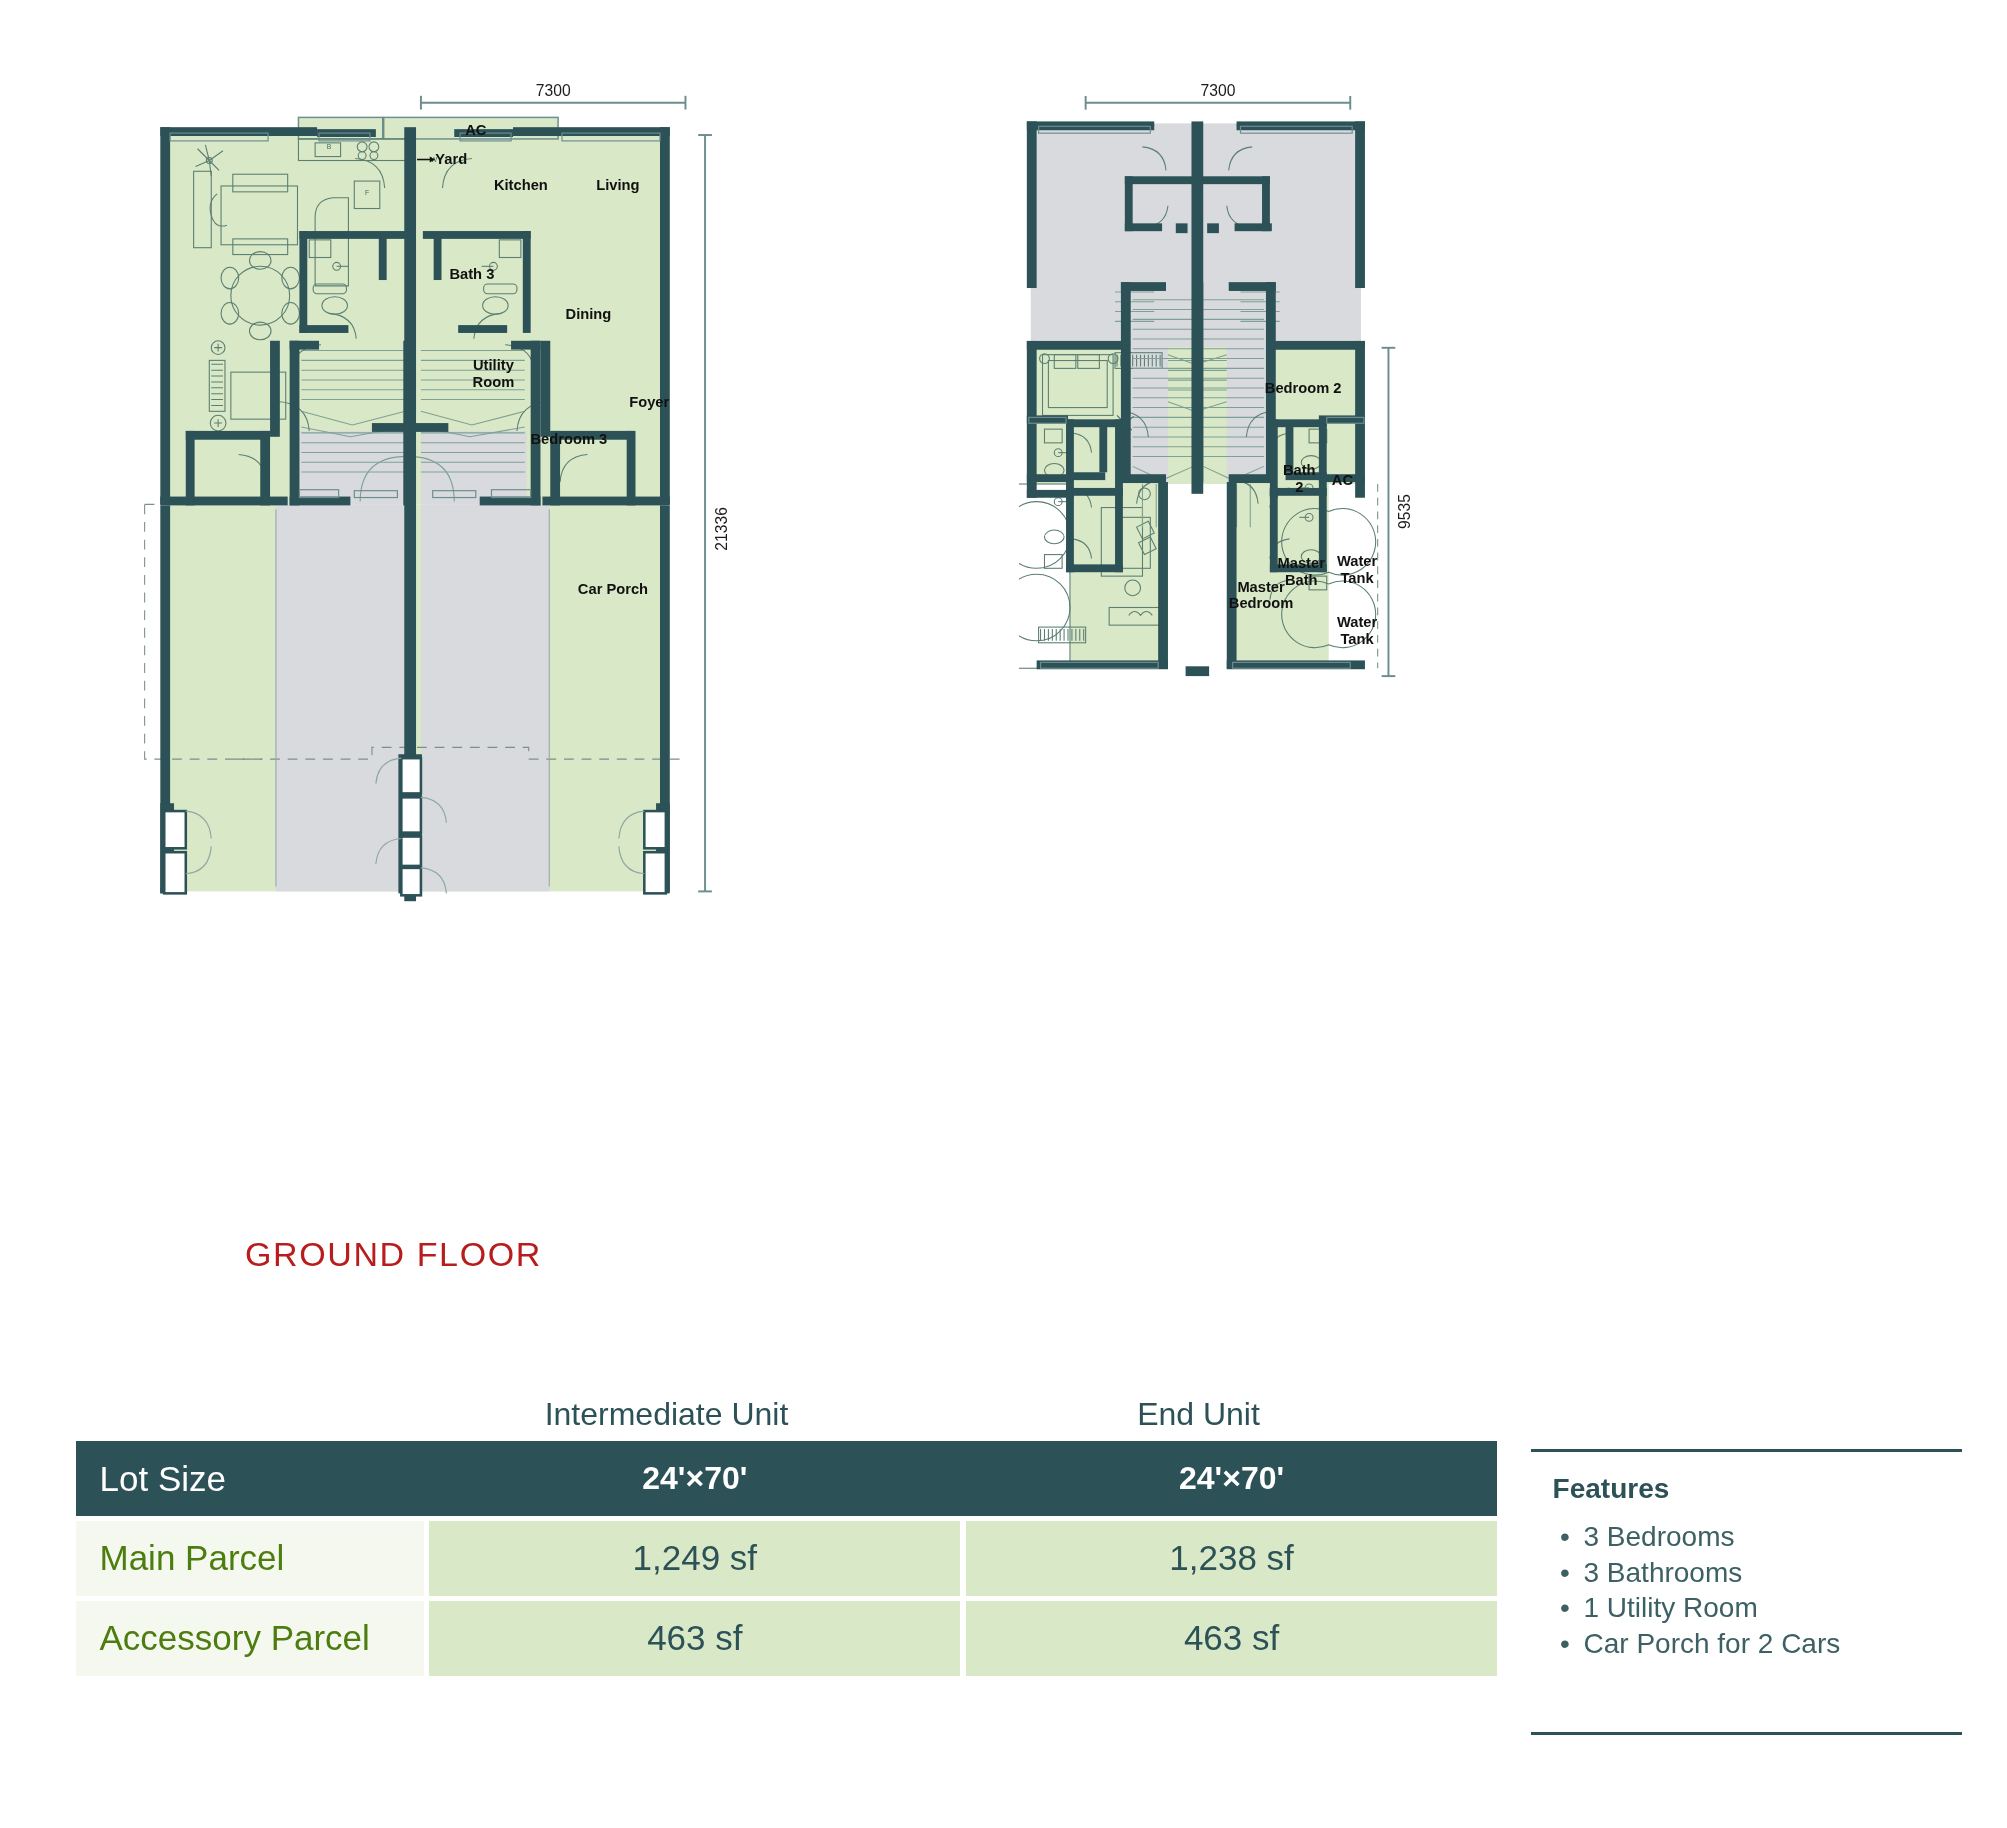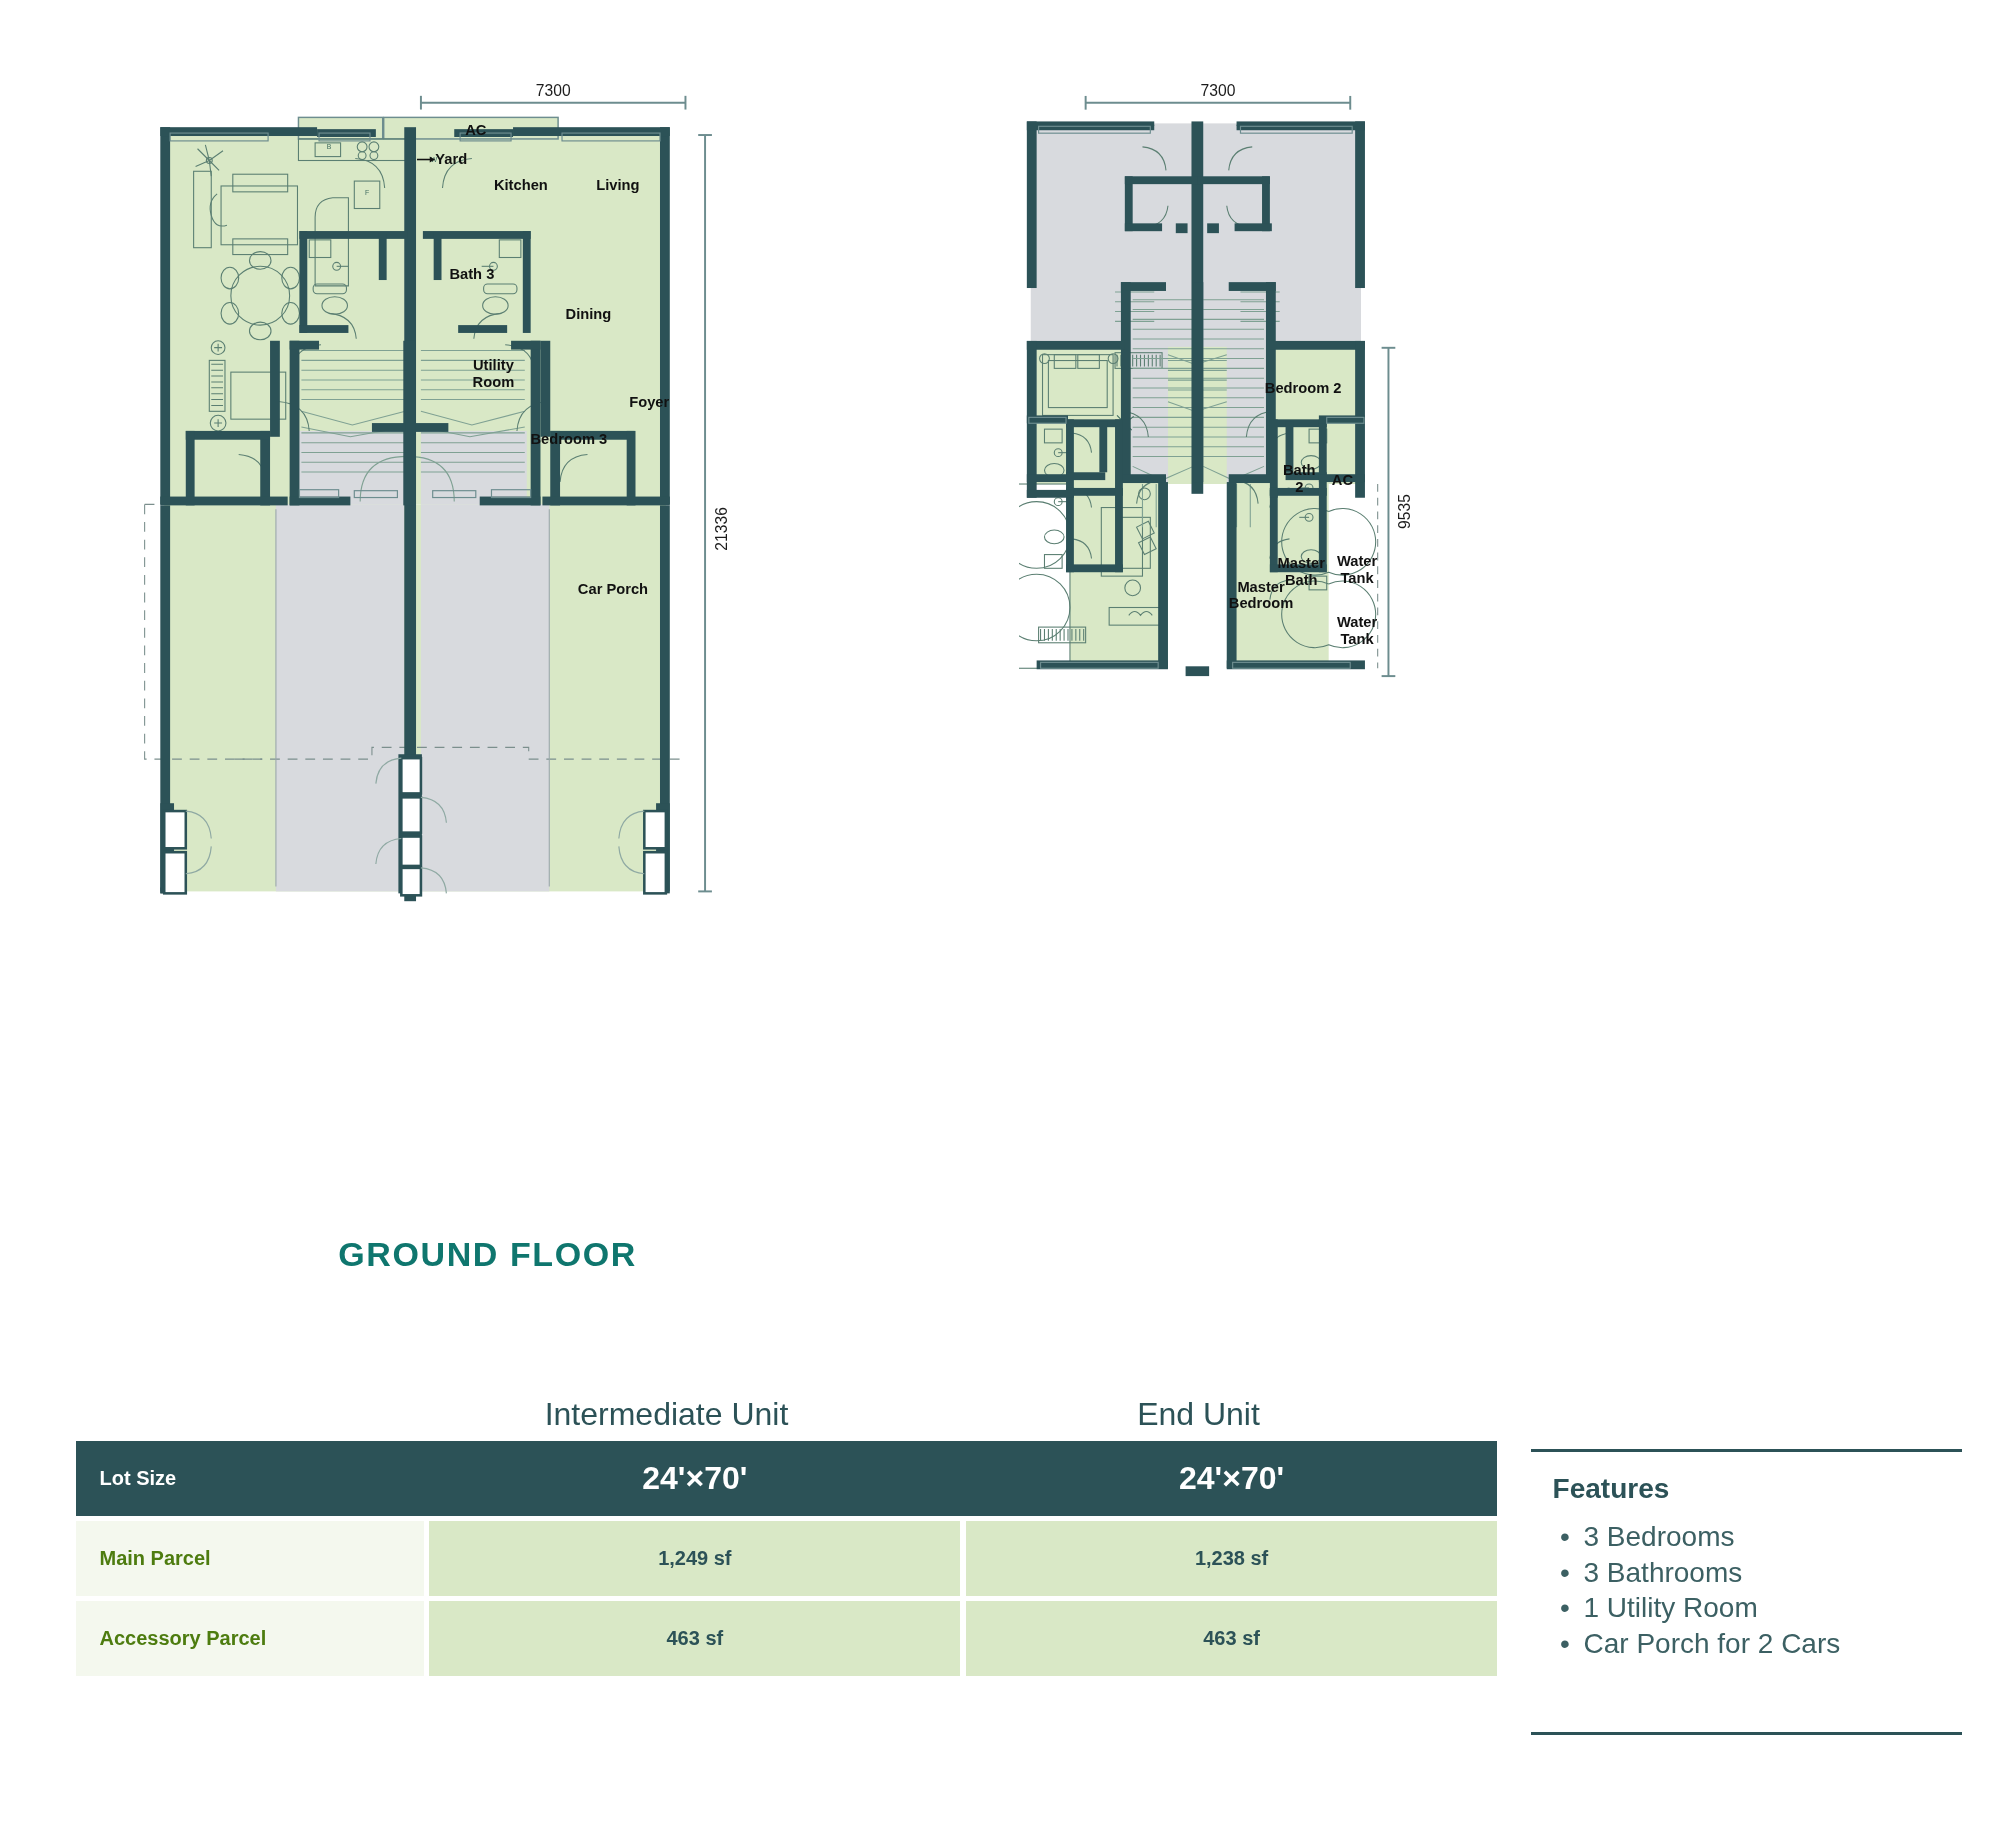--- a/index.html
+++ b/index.html
@@ -11,25 +11,25 @@
     overflow:hidden;
   }
   .stage{position:absolute;inset:0;}
 
   
   .plan-wrap{position:absolute;}
   .plan-svg{display:block;}
 
   .floor-caption{
     position:absolute;
-    text-align:right;
+    text-align:left;
     font-size:34px;
     letter-spacing:1.6px;
-    color:#0f766e;
-    font-weight:700;
+    color:#b91c1c;
+    font-weight:400;
     white-space:nowrap;
   }
 
   
   .table-block{
     position:absolute;
     left:76px;top:1441px;
     width:1421px;
   }
   .unit-headers{
@@ -50,22 +50,21 @@
 
   table.spec{
     border-collapse:separate;
     border-spacing:0;
     width:1421px;
     table-layout:fixed;
   }
   table.spec td{
     height:73px;
     vertical-align:middle;
-    font-size:20px;
-    font-weight:bold;
+    font-size:35px;
   }
   td.lbl{
     width:323px;
     padding-left:23.5px;
     color:#4d7c0f;
     background:#f4f8ee;
   }
   td.val{
     text-align:center;
     color:#2c5257;

